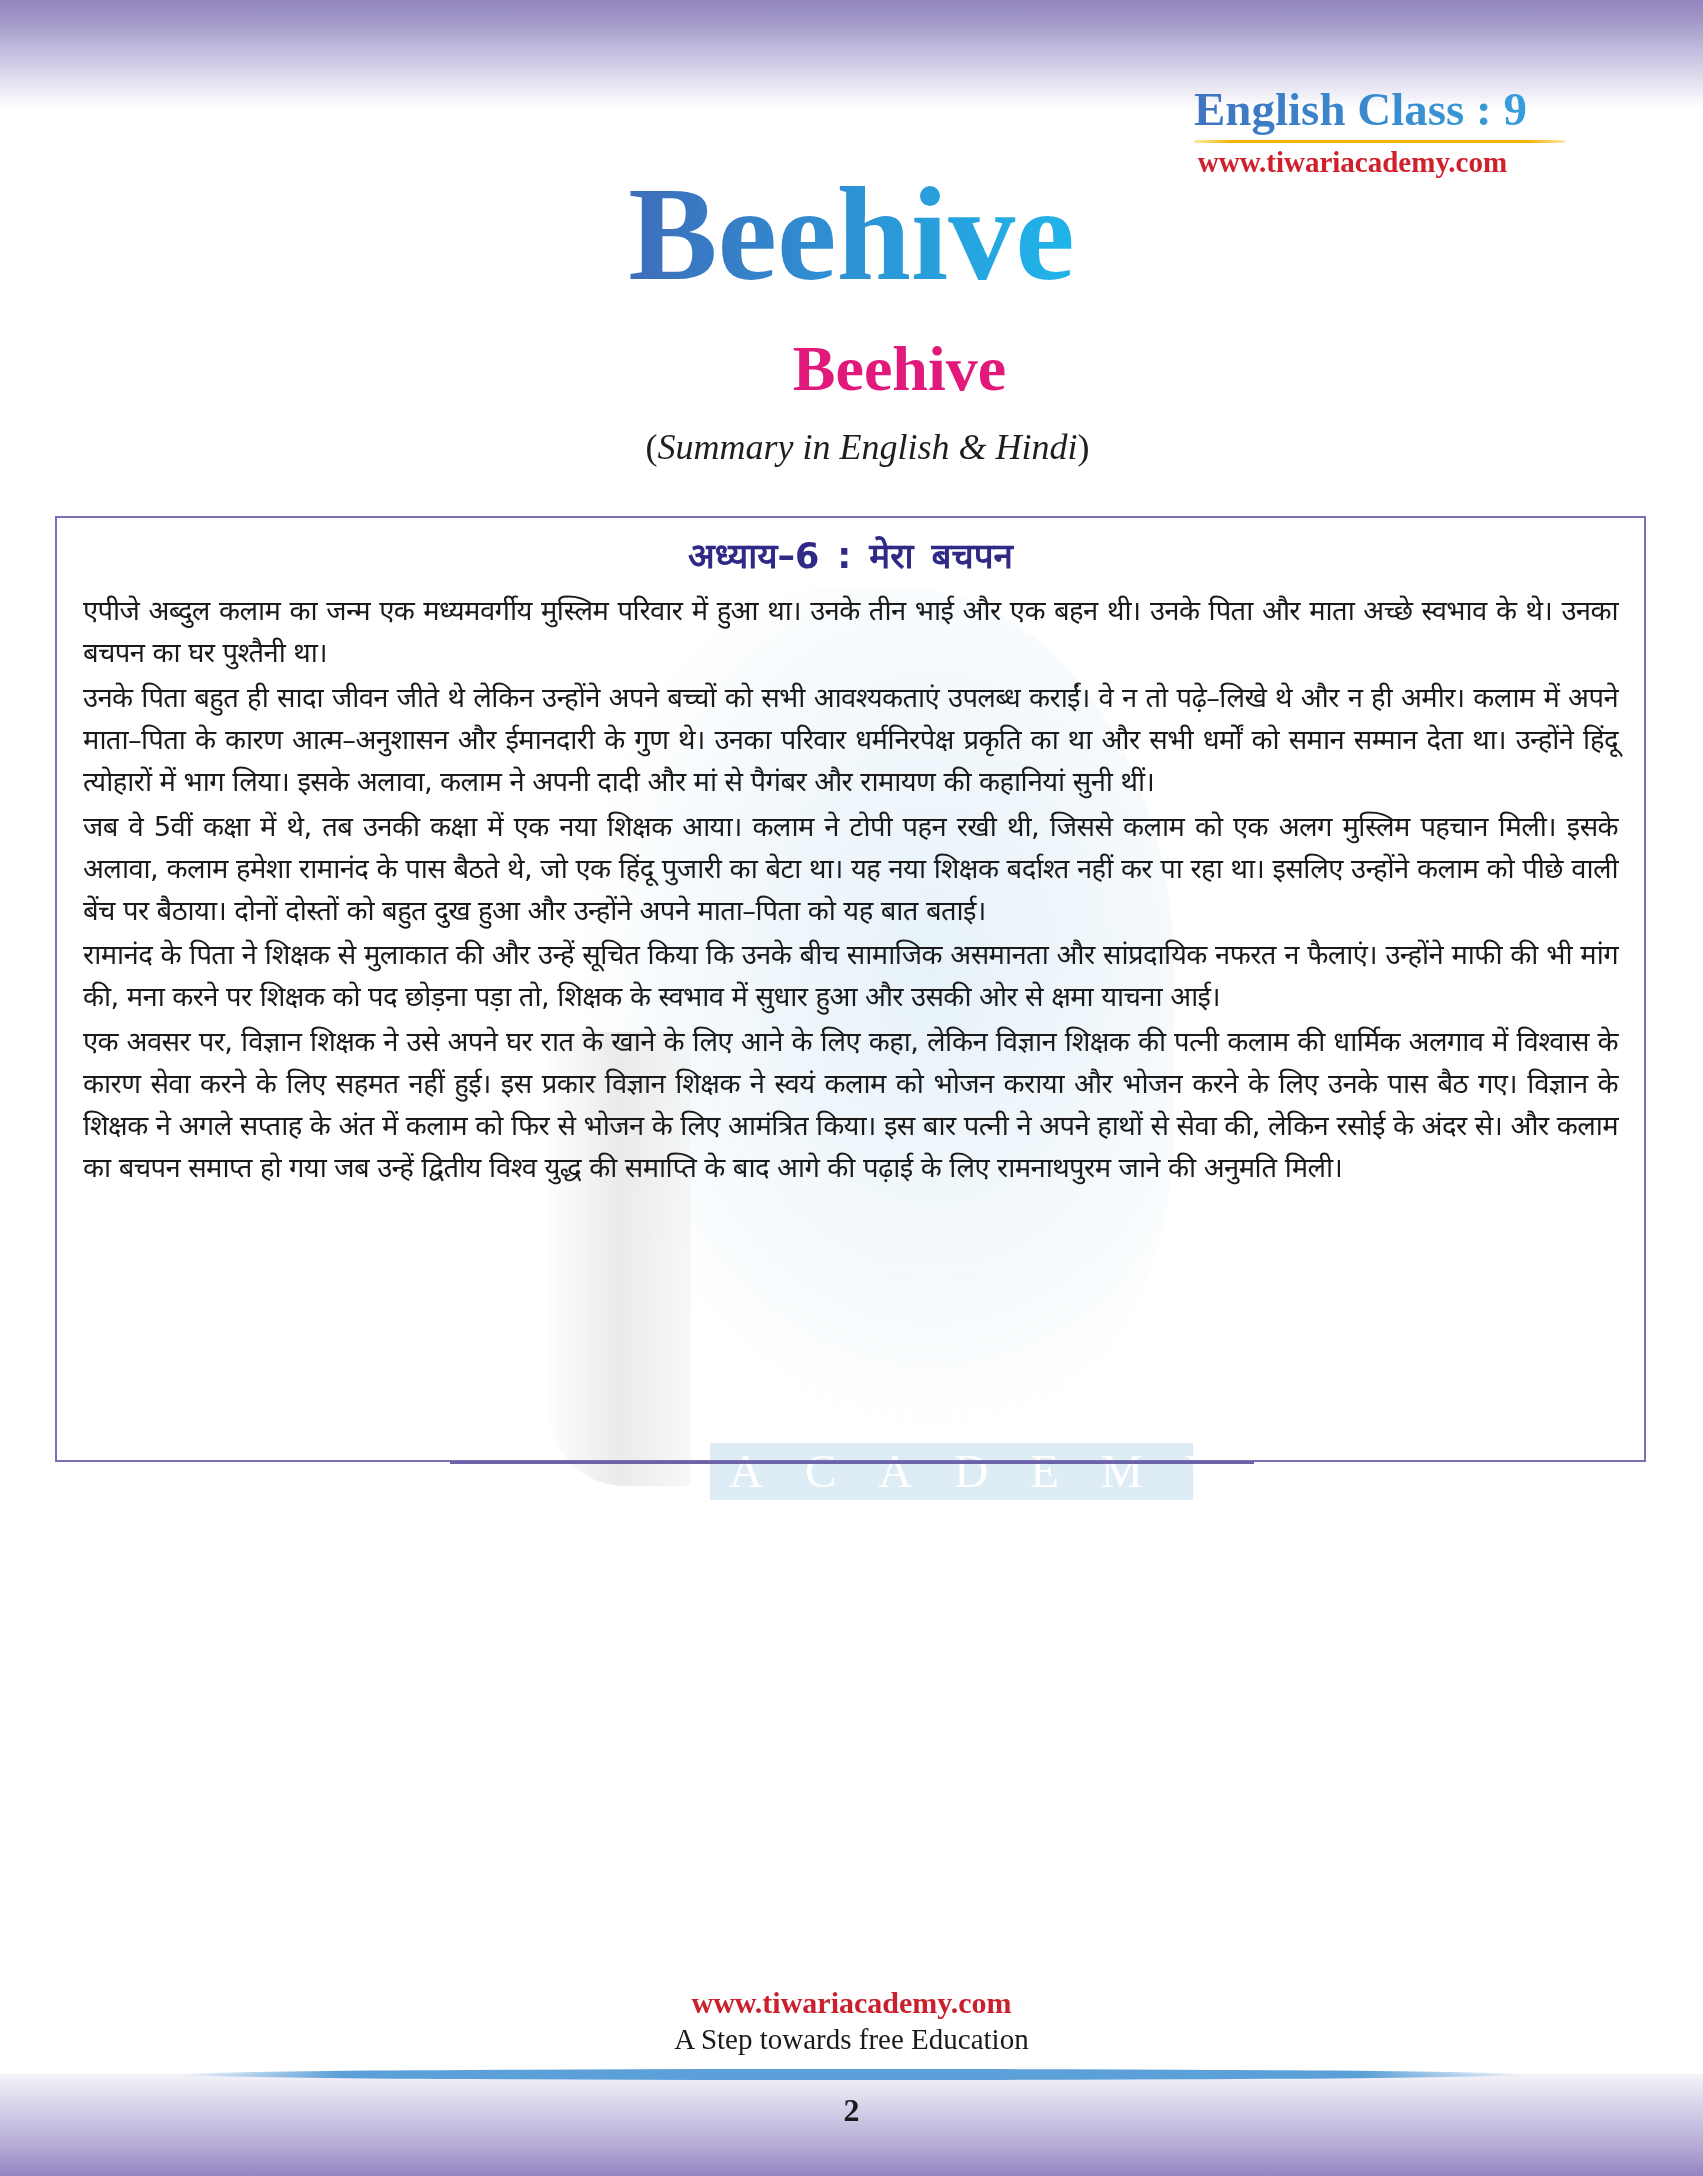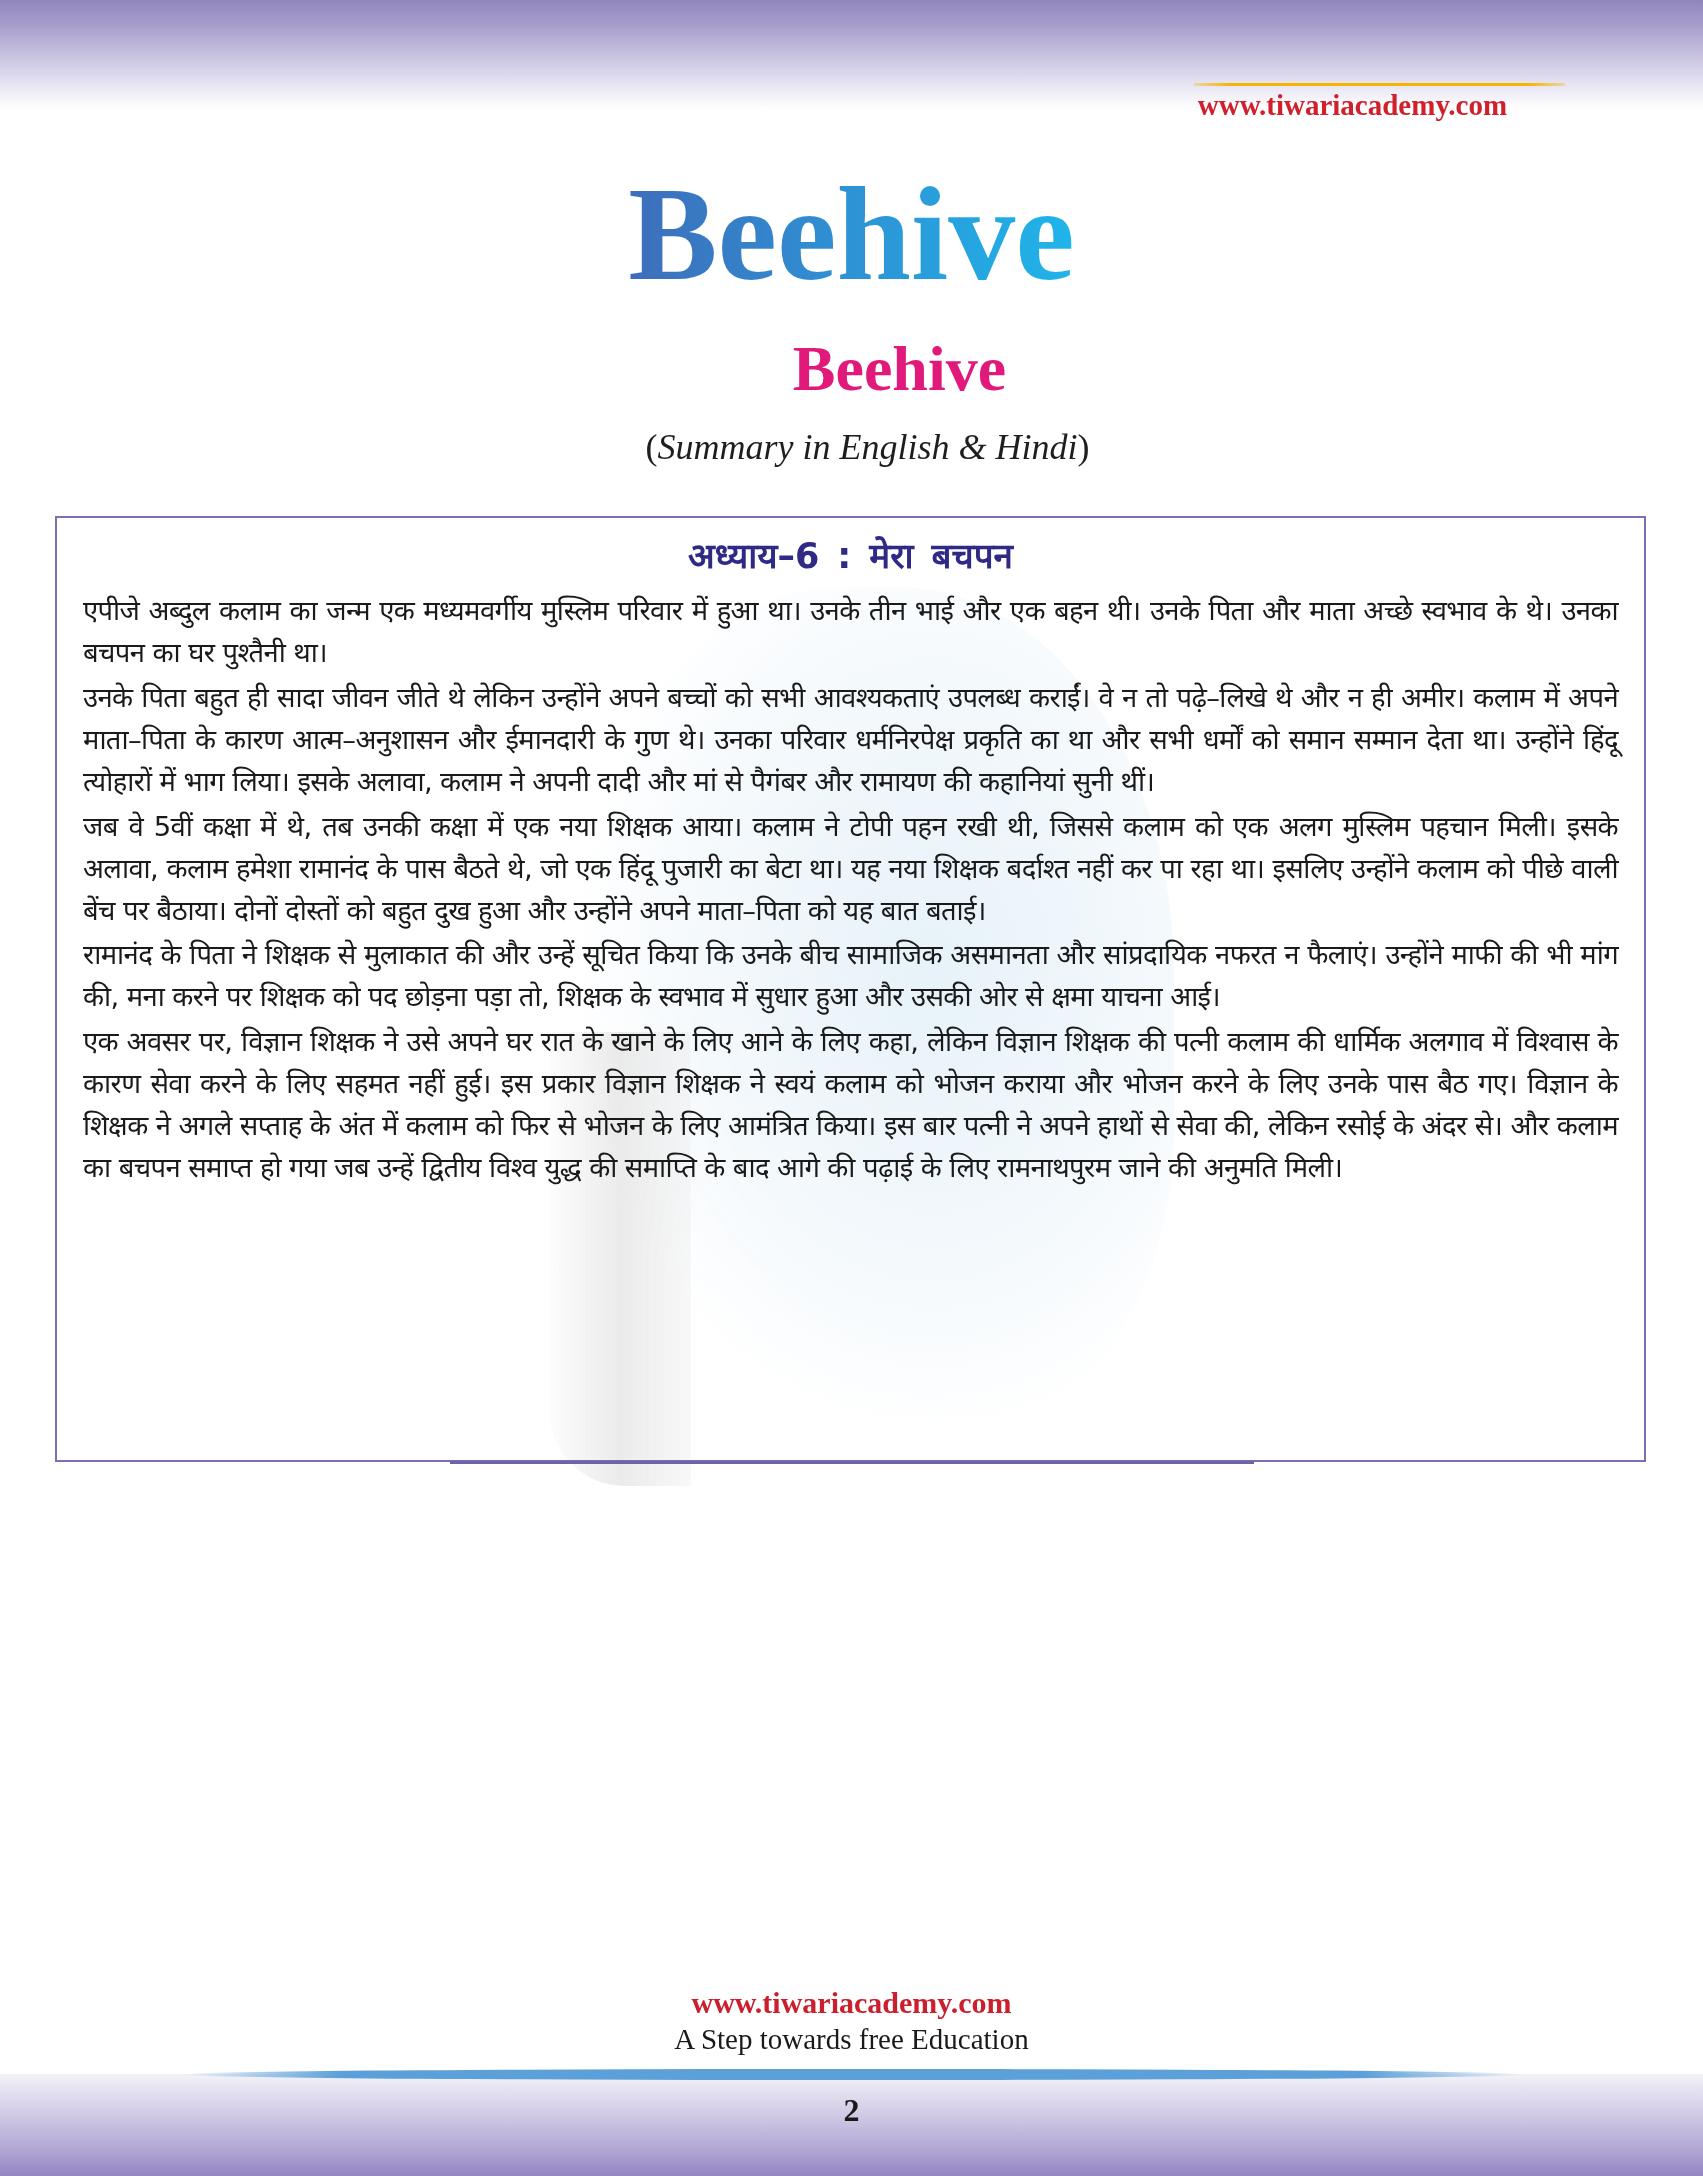--- a/index.html
+++ b/index.html
@@ -210,37 +210,39 @@
       line-height: 40px;
       color: #1a1a1a;
     }
   </style>
 </head>
 <body>
 
 <div class="top-band"></div>
 
 <div class="brand-box">
+  <div class="brand-title">English Class : 9</div>
   <div class="brand-rule"></div>
   <div class="brand-url">www.tiwariacademy.com</div>
 </div>
 
 <div class="main-title">
   <span>Beehive</span>
 </div>
 
 <div class="subtitle">Beehive</div>
 
 <div class="tagline">
   <span>(</span><span class="it">Summary in English &amp; Hindi</span><span>)</span>
 </div>
 
 <div class="watermark">
   <div class="wm-arc"></div>
   <div class="wm-stem"></div>
+  <div class="wm-academy">ACADEMY</div>
 </div>
 
 <div class="content-box"></div>
 <div class="box-bottom-rule"></div>
 
 <div class="chapter-title">अध्याय–6 : मेरा  बचपन</div>
 
 <div class="body-text">
   <p>एपीजे अब्दुल कलाम का जन्म एक मध्यमवर्गीय मुस्लिम परिवार में हुआ था। उनके तीन भाई और एक बहन थी। उनके पिता और माता अच्छे स्वभाव के थे। उनका बचपन का घर पुश्तैनी था।</p>
   <p>उनके पिता बहुत ही सादा जीवन जीते थे लेकिन उन्होंने अपने बच्चों को सभी आवश्यकताएं उपलब्ध कराईं। वे न तो पढ़े–लिखे थे और न ही अमीर। कलाम में अपने माता–पिता के कारण आत्म–अनुशासन और ईमानदारी के गुण थे। उनका परिवार धर्मनिरपेक्ष प्रकृति का था और सभी धर्मों को समान सम्मान देता था। उन्होंने हिंदू त्योहारों में भाग लिया। इसके अलावा, कलाम ने अपनी दादी और मां से पैगंबर और रामायण की कहानियां सुनी थीं।</p>

